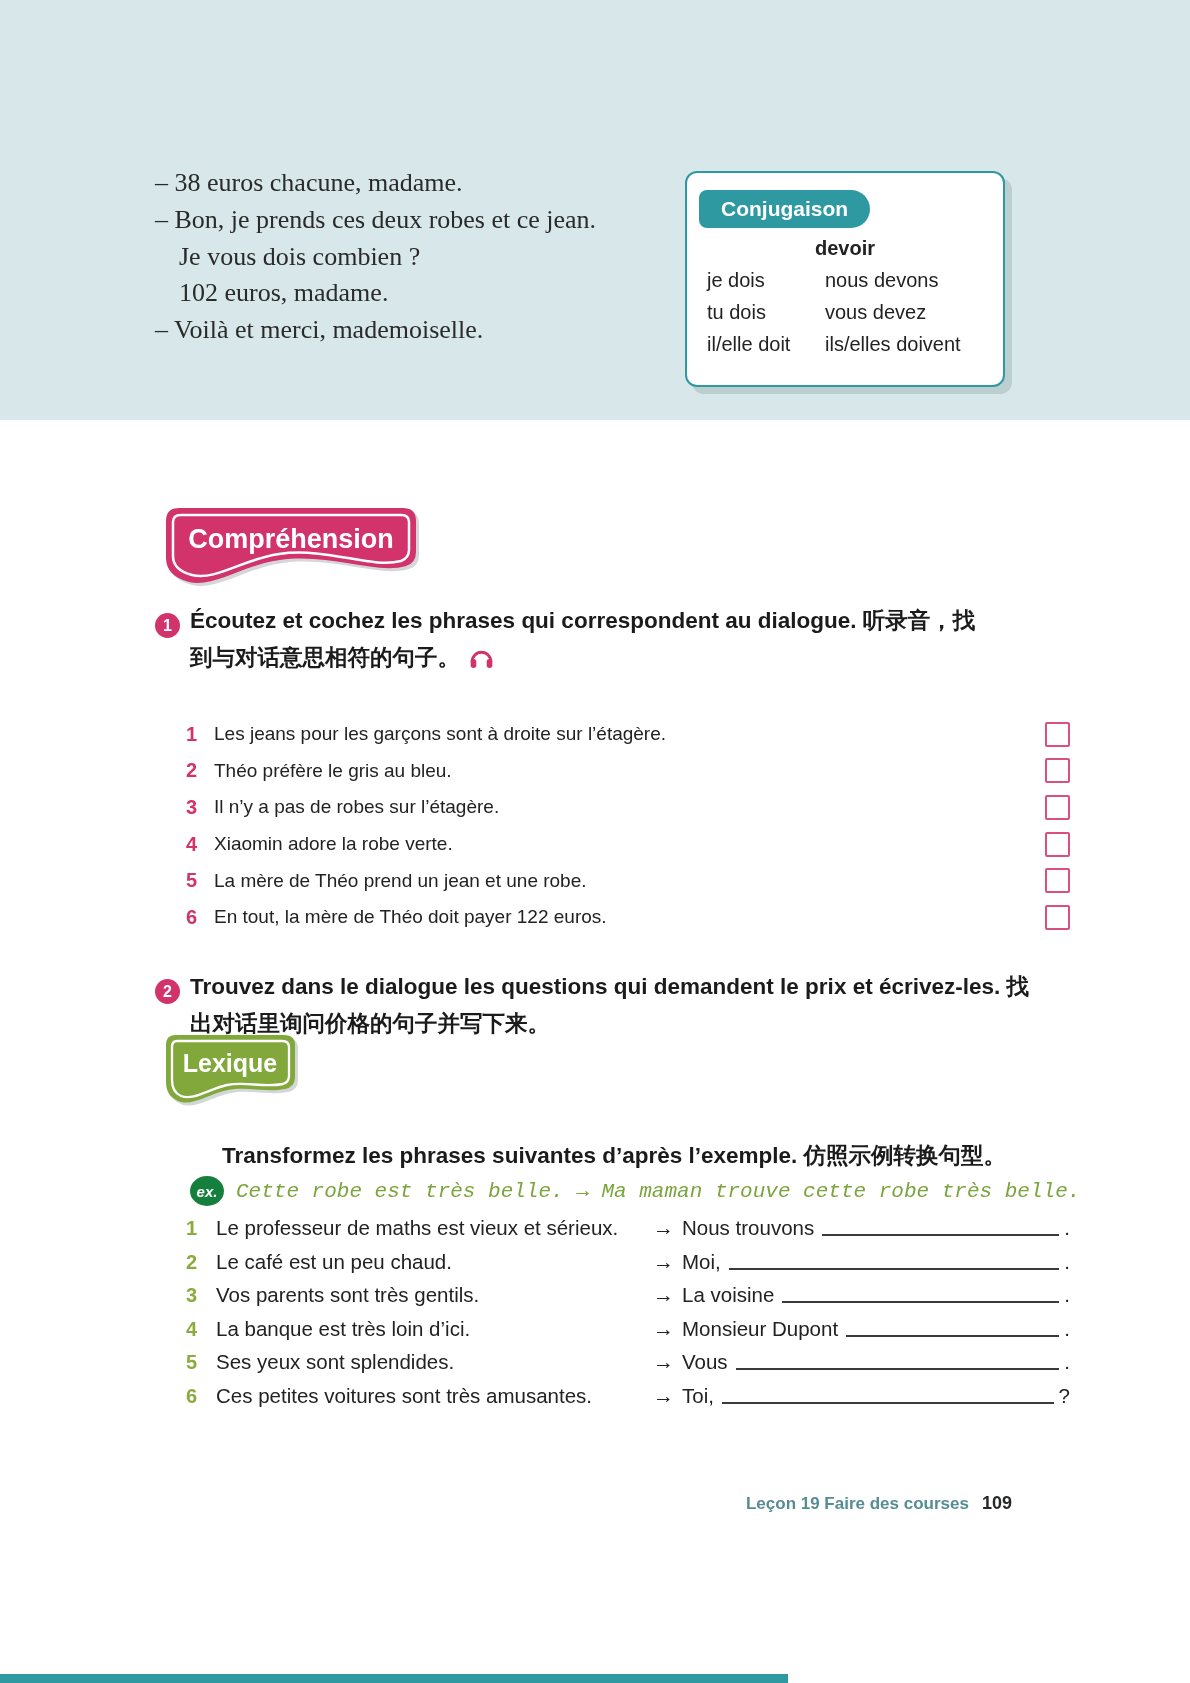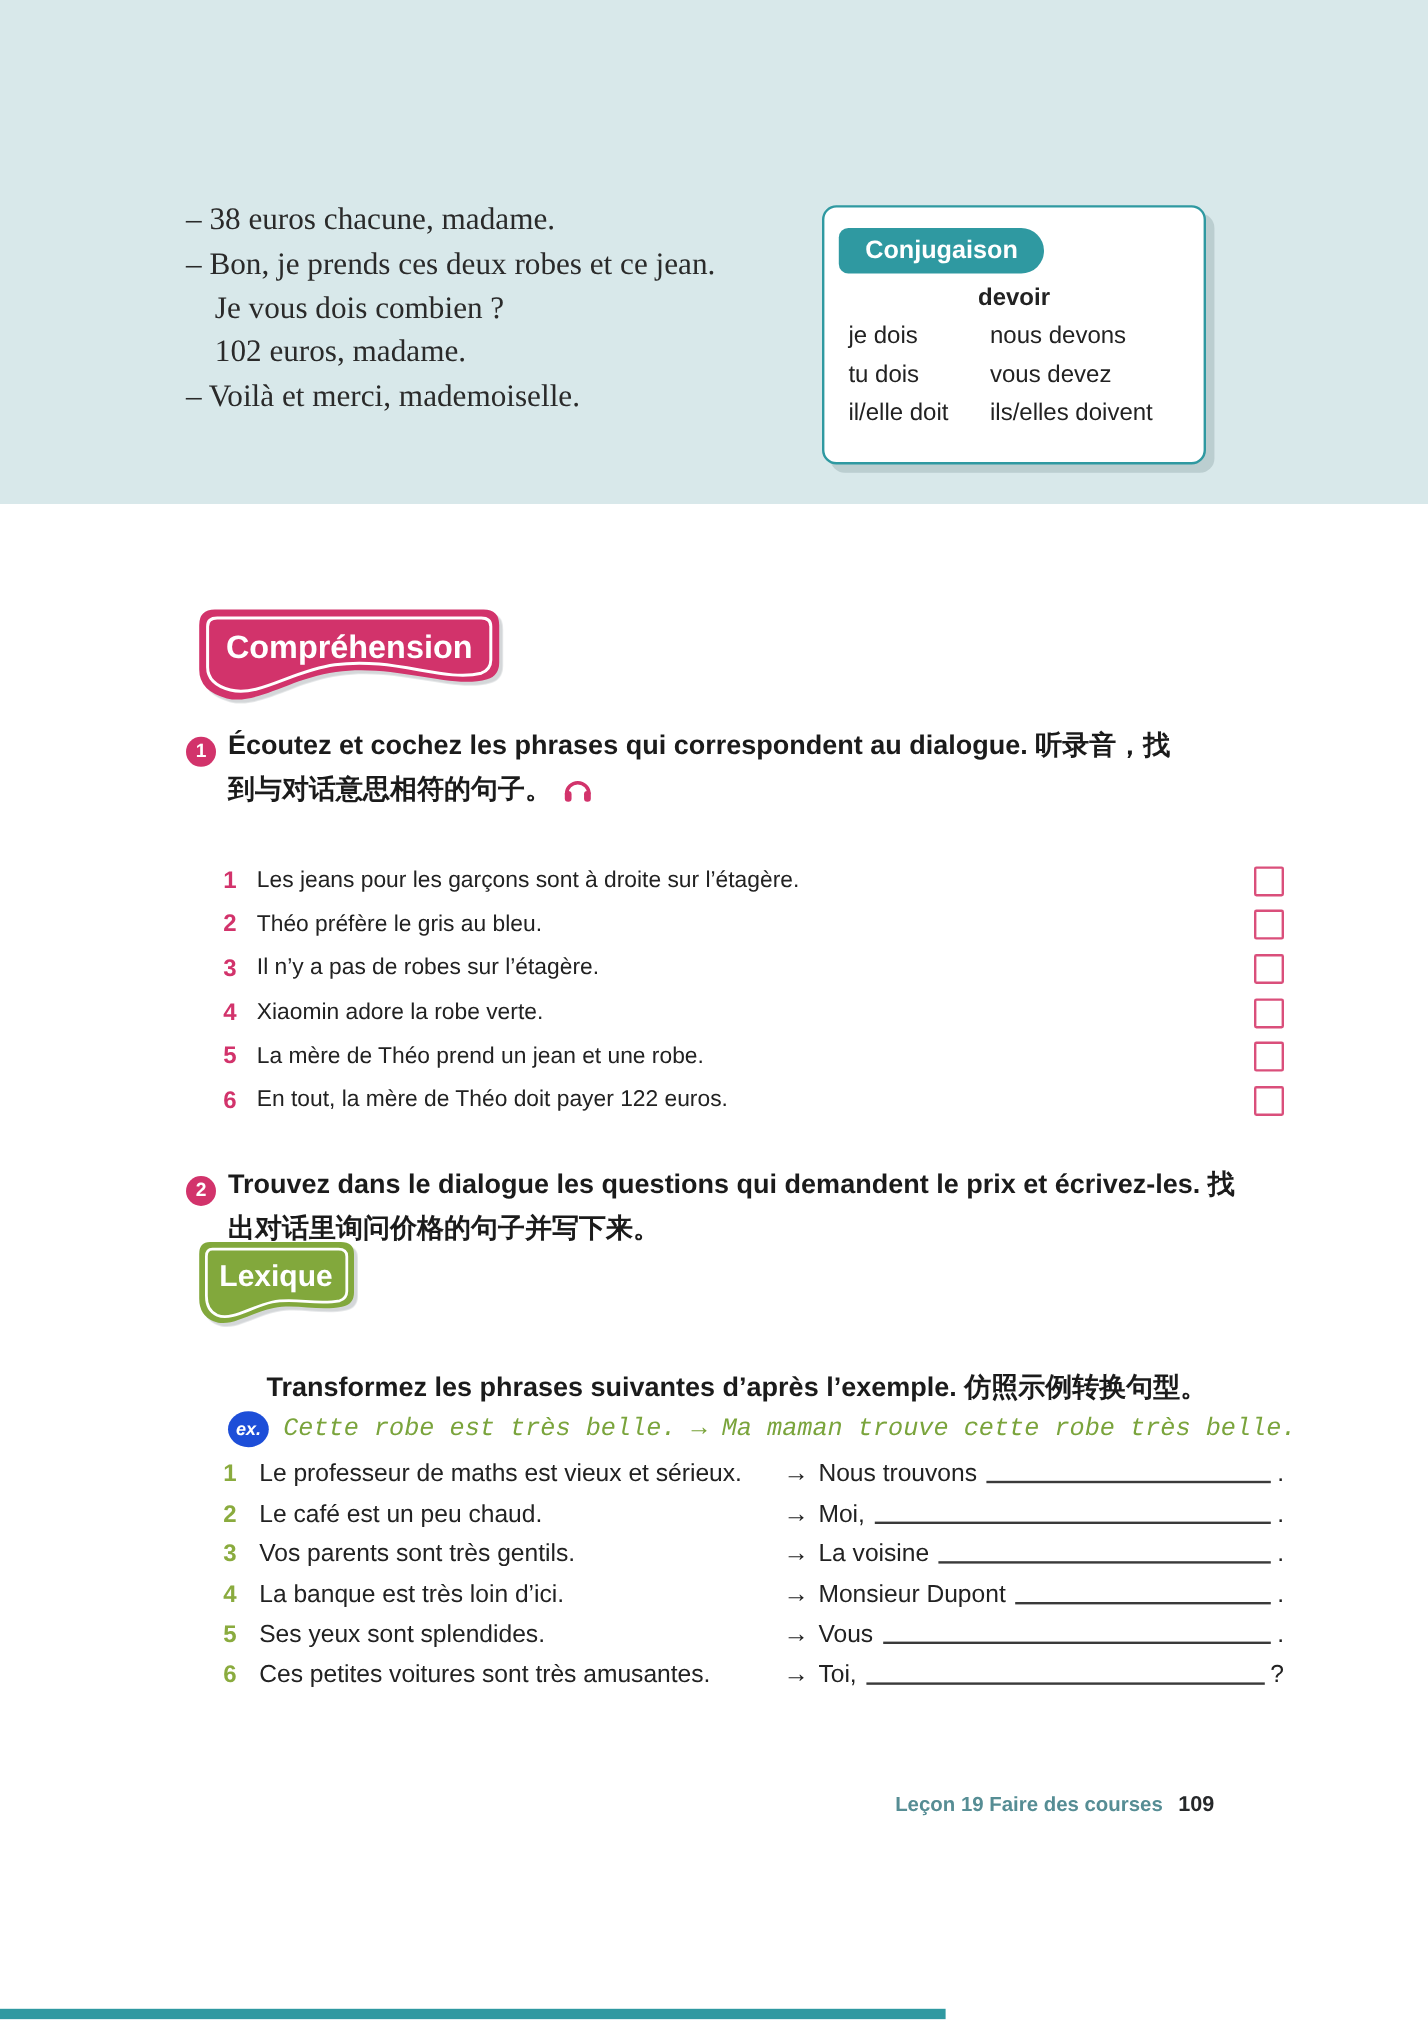--- a/index.html
+++ b/index.html
@@ -31,21 +31,21 @@
   .hp{vertical-align:-4px;margin-left:9px;}
   
   .ex1-items{position:absolute;left:186px;top:716px;width:884px;}
   .ex1-row{display:flex;align-items:center;height:36.6px;}
   .ex1-row .num{width:28px;font-weight:bold;color:#d2336b;font-size:20px;}
   .ex1-row .itext{flex:1;font-size:19px;color:#222;}
   .cbox{width:21px;height:21px;border:2px solid #da4f7b;border-radius:2px;background:#fff;}
   
   .lx-instr{position:absolute;left:190px;top:1140px;font-weight:bold;font-size:22.5px;color:#1b1b1b;margin-left:32px;}
   .lx-example{position:absolute;left:190px;top:1176px;display:flex;align-items:center;}
-  .ex-badge{width:34px;height:30px;border-radius:50%;background:#1d4ed8;color:#fff;font-weight:bold;
+  .ex-badge{width:34px;height:30px;border-radius:50%;background:#15803d;color:#fff;font-weight:bold;
             font-style:italic;font-size:15px;display:flex;align-items:center;justify-content:center;
             margin-right:12px;}
   .ex-text{font-style:italic;color:#7aa43c;font-size:21px;font-family:Liberation Mono, monospace;}
   .lx-items{position:absolute;left:186px;top:1216px;width:884px;}
   .lx-row{display:grid;grid-template-columns:30px 437px 1fr;align-items:baseline;height:33.6px;}
   .lx-row .num{font-weight:bold;color:#8aab3e;font-size:20px;}
   .lx-row .ltext{font-size:20.5px;color:#222;}
   .lx-right{display:flex;align-items:baseline;font-size:20.5px;color:#222;}
   .lx-right .arrow{margin-right:8px;font-size:21px;color:#222;}
   .blank{flex:1;border-bottom:2px solid #3a3a3a;align-self:flex-end;margin:0 5px 4px 8px;height:2px;}

